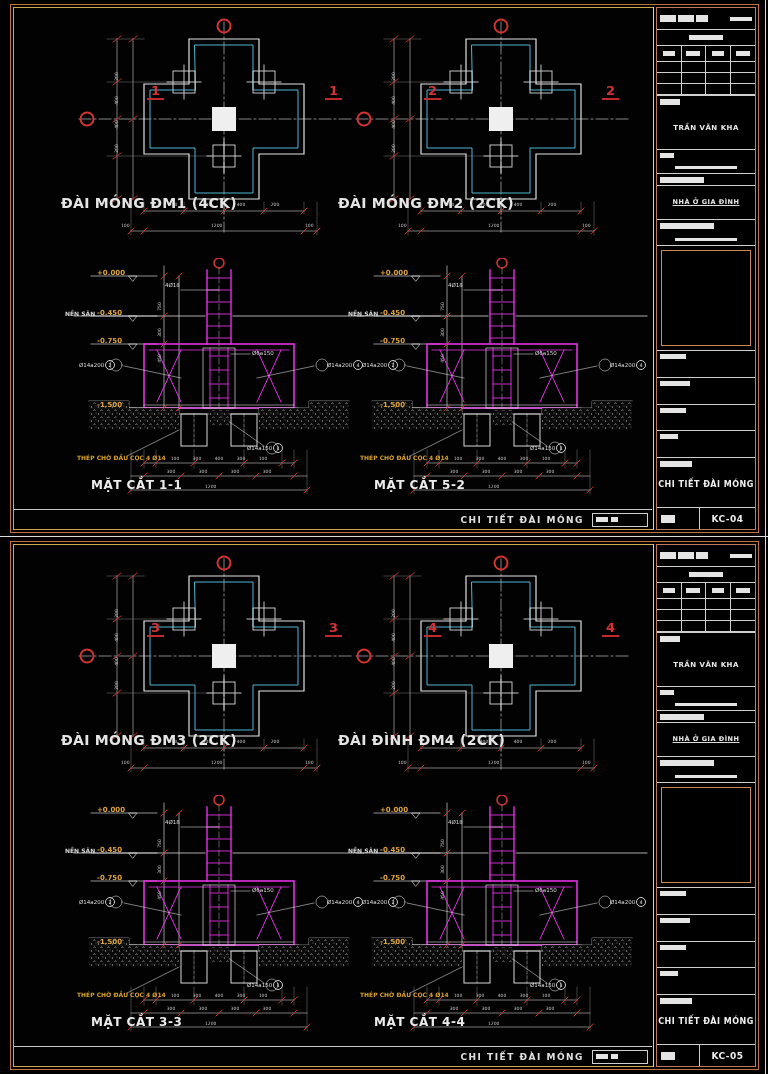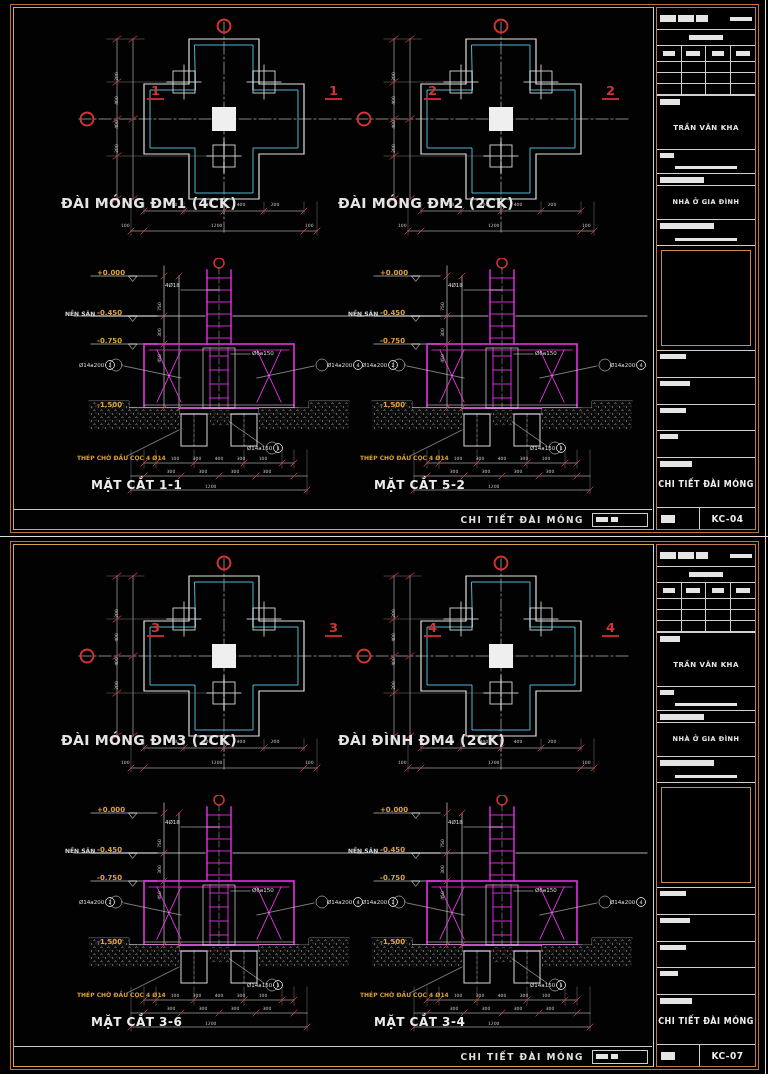--- a/index.html
+++ b/index.html
@@ -45,21 +45,21 @@
   
   .tb{position:absolute;top:2px;bottom:2px;right:2px;width:102px;border-left:1px solid #d0d0d0;background:#000;overflow:hidden;}
   .tbi{position:absolute;inset:0 0 0 2px;border:1px solid #bf7a5a;display:flex;flex-direction:column;box-sizing:border-box;}
   .tr{position:relative;box-sizing:border-box;border-bottom:1px solid #cfcfcf;flex:0 0 auto;}
   .b{background:#e4e4e4;display:inline-block;}
   .tr1{height:22px;display:flex;align-items:center;gap:2px;padding:0 3px;}
   .tr2{height:16px;display:flex;align-items:center;justify-content:center;}
   .tbgrid{height:50px;display:grid;grid-template-columns:repeat(4,1fr);grid-template-rows:16px 11px 11px 11px;}
   .tbgrid>div{border-right:1px solid #cfcfcf;border-bottom:1px solid #cfcfcf;display:flex;align-items:center;justify-content:center;}
   .tbgrid>div:nth-child(4n){border-right:none;}
-  .tr4{height:54px;}.tr5{height:24px;}.tr6{height:12px;}.tr7{height:34px;}.tr8{height:26px;}
+  .tr4{height:54px;}.tr5{height:24px;}.tr6{height:12px;}.tr7{height:34px;text-decoration:underline;}.tr8{height:26px;}
   .tbname{margin-top:28px;text-align:center;font-size:7px;font-weight:bold;color:#eaeaea;letter-spacing:.5px;}
   .tbproj{margin-top:12px;text-align:center;font-size:6.5px;font-weight:bold;color:#eaeaea;letter-spacing:.5px;}
   .corner{position:absolute;left:3px;top:3px;}
   .cline{position:absolute;left:50%;transform:translateX(-50%);bottom:4px;}
   .stamp{height:104px;padding:4px;border-bottom:none;}
   .stampin{width:100%;height:100%;border:1px solid #c98a52;box-sizing:border-box;}
   .tr10{flex:1 1 auto;display:flex;flex-direction:column;border-bottom:none;}
   .tr10 .sub{flex:1;border-top:1px solid #cfcfcf;position:relative;}
   .tr11{height:50px;border-top:1px solid #cfcfcf;border-bottom:none;}
   .tbtitle{margin-top:22px;text-align:center;font-size:8px;font-weight:bold;color:#f0f0f0;letter-spacing:.5px;}
@@ -358,21 +358,21 @@
       <div class="dim vdim">450 300 750</div>
       <div class="ann acol">4Ø18</div>
       <div class="ann ast">Ø6a150</div>
       <div class="ann acl"><span>Ø14a200</span><span class="cno">2</span></div>
       <div class="ann acr"><span>Ø14a200</span><span class="cno">4</span></div>
       <div class="ann acb"><span>Ø14a150</span><span class="cno">1</span></div>
       <div class="note">THÉP CHỜ ĐẦU CỌC 4 Ø14</div>
       <div class="dim srow1">100 300 400 300 100</div>
       <div class="dim srow2">300 300 300 300</div>
       <div class="dim stot">1200</div>
-      <div class="slbl">MẶT CẮT 3-6</div>
+      <div class="slbl">MẶT CẮT 3-3</div>
     </div>
 
     <div class="q sec s2">
       <svg class="lw" viewBox="0 0 300 252">
           <use href="#g-sec"></use>
         </svg>
       <div class="lvl l0">+0.000</div>
       <div class="yard">NỀN SÂN</div>
       <div class="lvl l1">-0.450</div>
       <div class="lvl l2">-0.750</div>
@@ -380,21 +380,21 @@
       <div class="dim vdim">450 300 750</div>
       <div class="ann acol">4Ø18</div>
       <div class="ann ast">Ø6a150</div>
       <div class="ann acl"><span>Ø14a200</span><span class="cno">2</span></div>
       <div class="ann acr"><span>Ø14a200</span><span class="cno">4</span></div>
       <div class="ann acb"><span>Ø14a150</span><span class="cno">1</span></div>
       <div class="note">THÉP CHỜ ĐẦU CỌC 4 Ø14</div>
       <div class="dim srow1">100 300 400 300 100</div>
       <div class="dim srow2">300 300 300 300</div>
       <div class="dim stot">1200</div>
-      <div class="slbl">MẶT CẮT 3-4</div>
+      <div class="slbl">MẶT CẮT 4-4</div>
     </div>
 
     <div class="footer">
       <div class="ftitle">CHI TIẾT ĐÀI MÓNG</div>
       <div class="fbox">
           <span class="b" style="width:12px;height:5px"></span>
           <span class="b" style="width:7px;height:5px"></span>
         </div>
     </div>
   </div>
@@ -473,20 +473,20 @@
           </div>
       </div>
       <div class="tr tr11">
         <span class="b corner" style="width:32px;height:6px"></span>
         <div class="tbtitle">CHI TIẾT ĐÀI MÓNG</div>
       </div>
       <div class="tr tr12">
         <div class="cl12">
             <span class="b" style="width:14px;height:8px"></span>
           </div>
-        <div class="no">KC-07</div>
+        <div class="no">KC-05</div>
       </div>
     </div>
   </div>
 </div>
 
 <div class="sep" style="left:0;top:536px;width:768px;height:1px"></div>
 <div class="sep" style="left:765px;top:0;width:1px;height:1074px"></div>
 
 </body></html>

